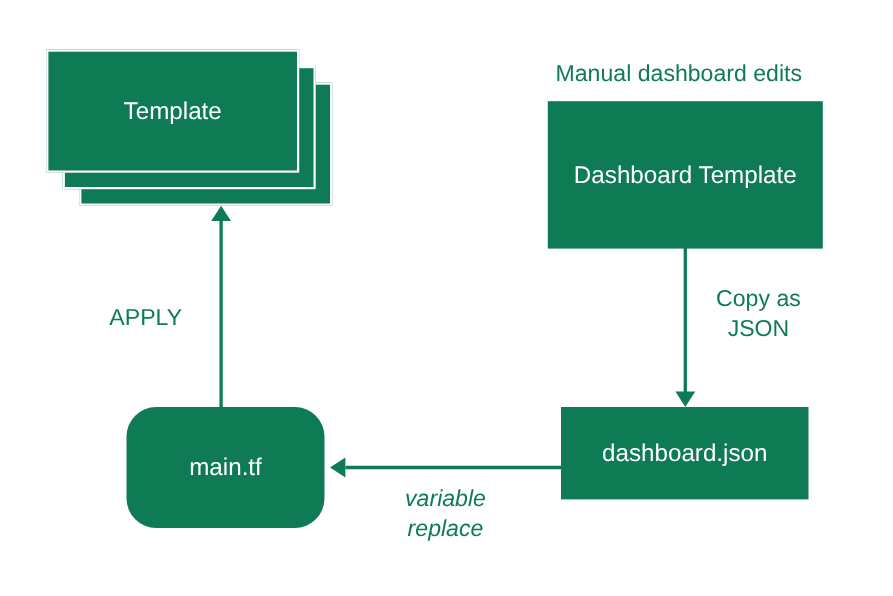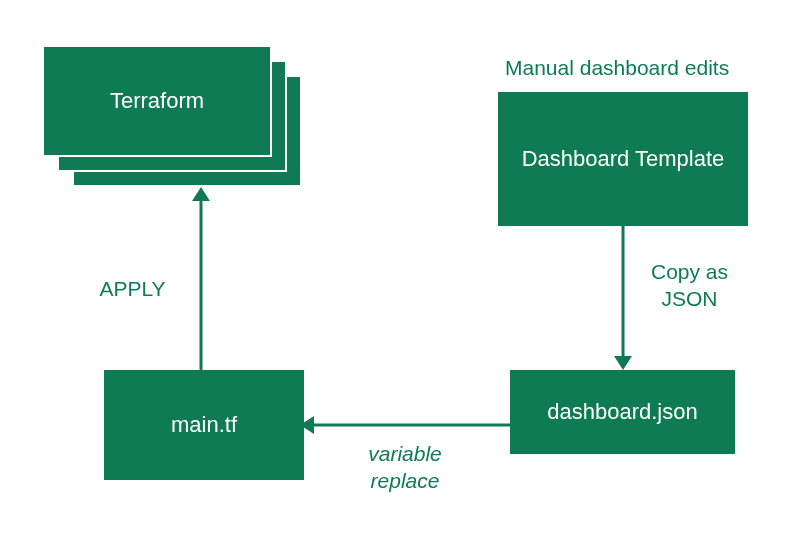--- a/index.html
+++ b/index.html
@@ -43,32 +43,32 @@
       position: absolute;
       overflow: visible;
     }
   </style>
 </head>
 <body>
 
 <div class="box-outline" style="left:72px; top:75px; width:230px; height:112px;"></div>
 <div class="box-outline" style="left:57px; top:60px; width:230px; height:112px;"></div>
 <div class="box" style="left:42px; top:45px; width:230px; height:112px; border:2px solid #fff;">
-  <span>Terraform</span>
+  <span>Template</span>
 </div>
 
 <div class="label" style="left:505px; top:54px; text-align:center;">
   <span>Manual dashboard edits</span>
 </div>
 
 <div class="box" style="left:498px; top:92px; width:250px; height:134px;">
   <span>Dashboard Template</span>
 </div>
 
-<div class="box" style="left:104px; top:370px; width:200px; height:110px;">
+<div class="box" style="left:115px; top:370px; width:180px; height:110px;border-radius:27px;">
   <span>main.tf</span>
 </div>
 
 <div class="box" style="left:510px; top:370px; width:225px; height:84px;">
   <span>dashboard.json</span>
 </div>
 
 <svg class="arrow" style="left:196px; top:187px; width:10px; height:183px;">
   <line x1="5" y1="183" x2="5" y2="12" stroke="#0e7b55" stroke-width="3"></line>
   <polygon points="5,0 -4,14 14,14" fill="#0e7b55"></polygon>

